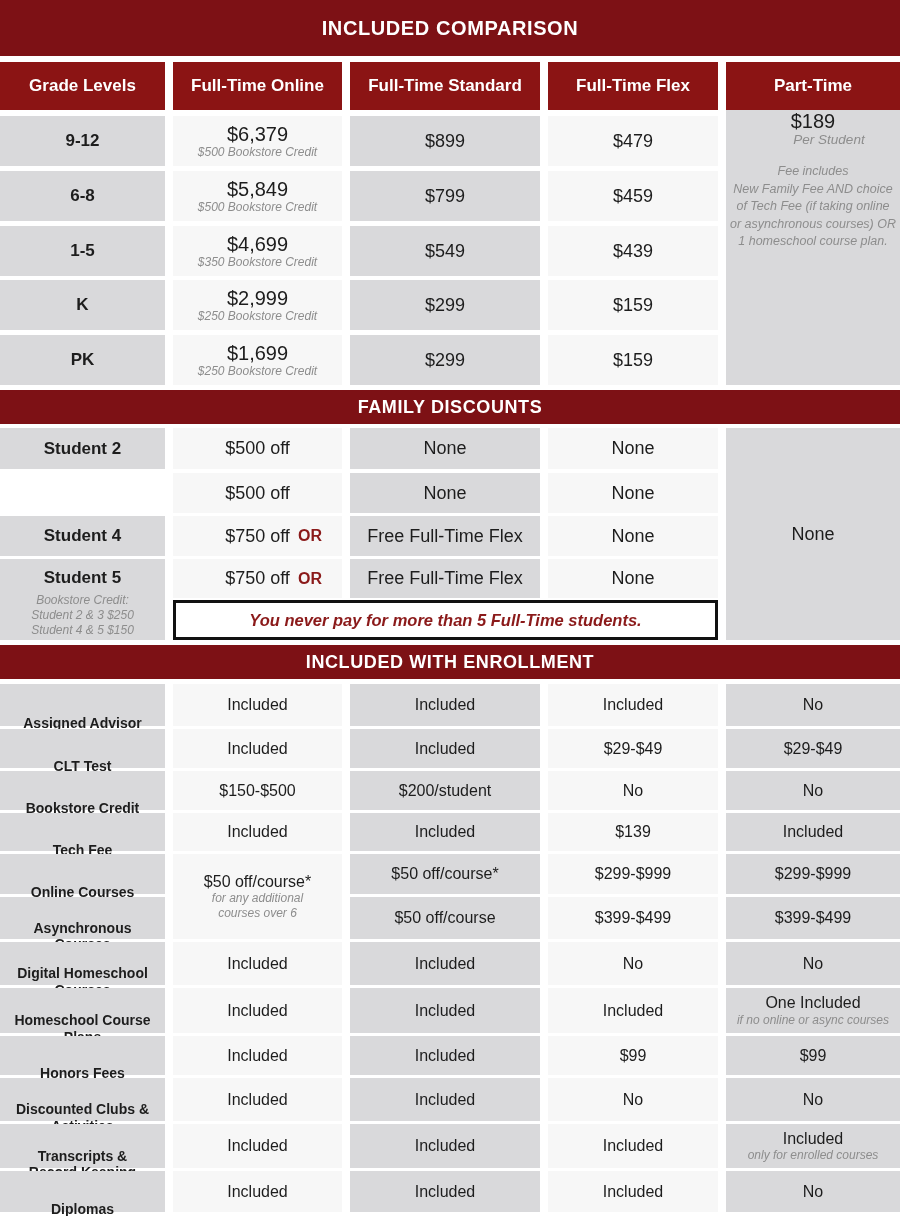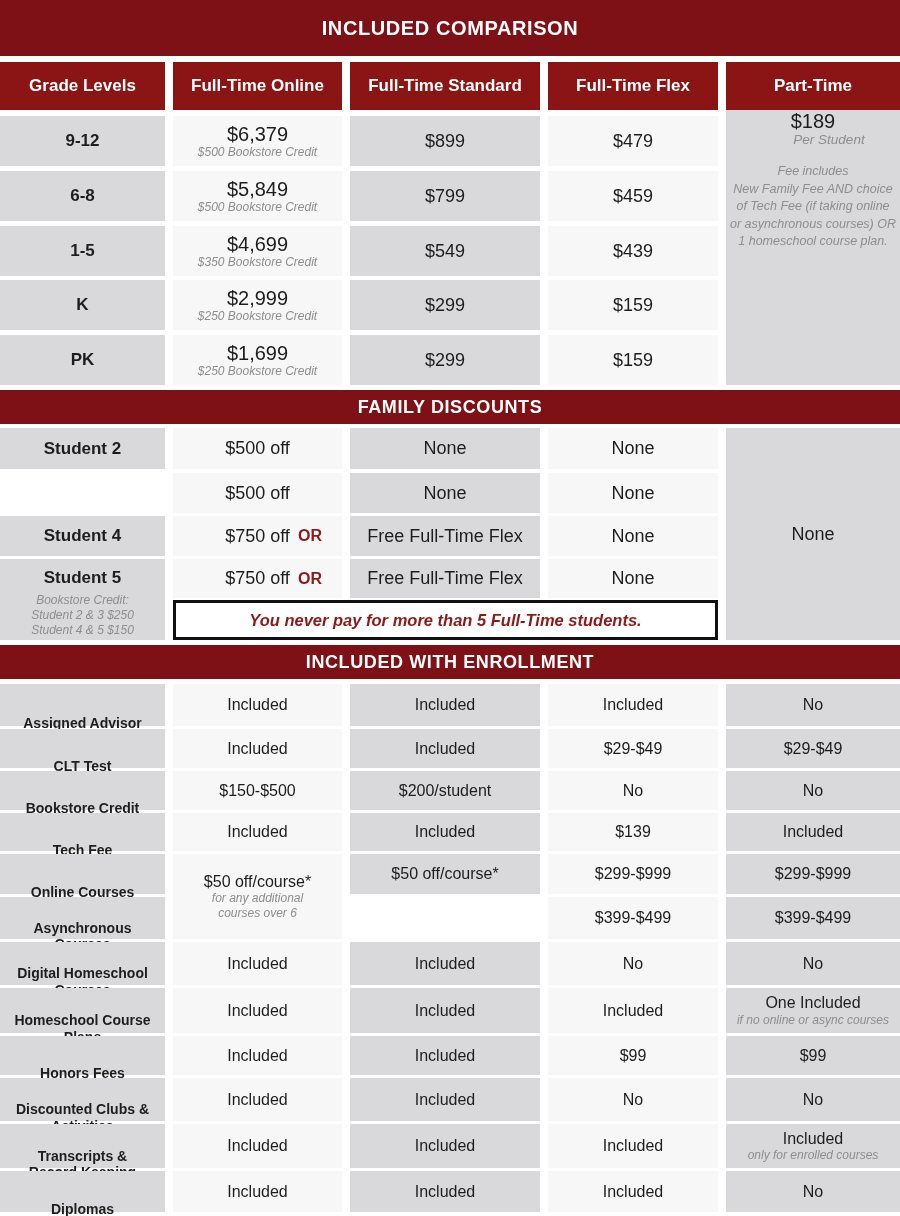--- a/index.html
+++ b/index.html
@@ -323,20 +323,23 @@
         <span class="val-sm">$299-$999</span>
       </div>
     <div class="cell gray" style="grid-row:9;grid-column:5">
         <span class="val-sm">$299-$999</span>
       </div>
 
     <div class="cell gray" style="grid-row:11;grid-column:1">
         <span class="rlabel">Asynchronous
 Courses</span>
       </div>
+    <div class="cell gray" style="grid-row:11;grid-column:3">
+        <span class="val-sm">$50 off/course</span>
+      </div>
     <div class="cell light" style="grid-row:11;grid-column:4">
         <span class="val-sm">$399-$499</span>
       </div>
     <div class="cell gray" style="grid-row:11;grid-column:5">
         <span class="val-sm">$399-$499</span>
       </div>
 
     <div class="cell gray" style="grid-row:13;grid-column:1">
         <span class="rlabel">Digital Homeschool
 Courses</span>

